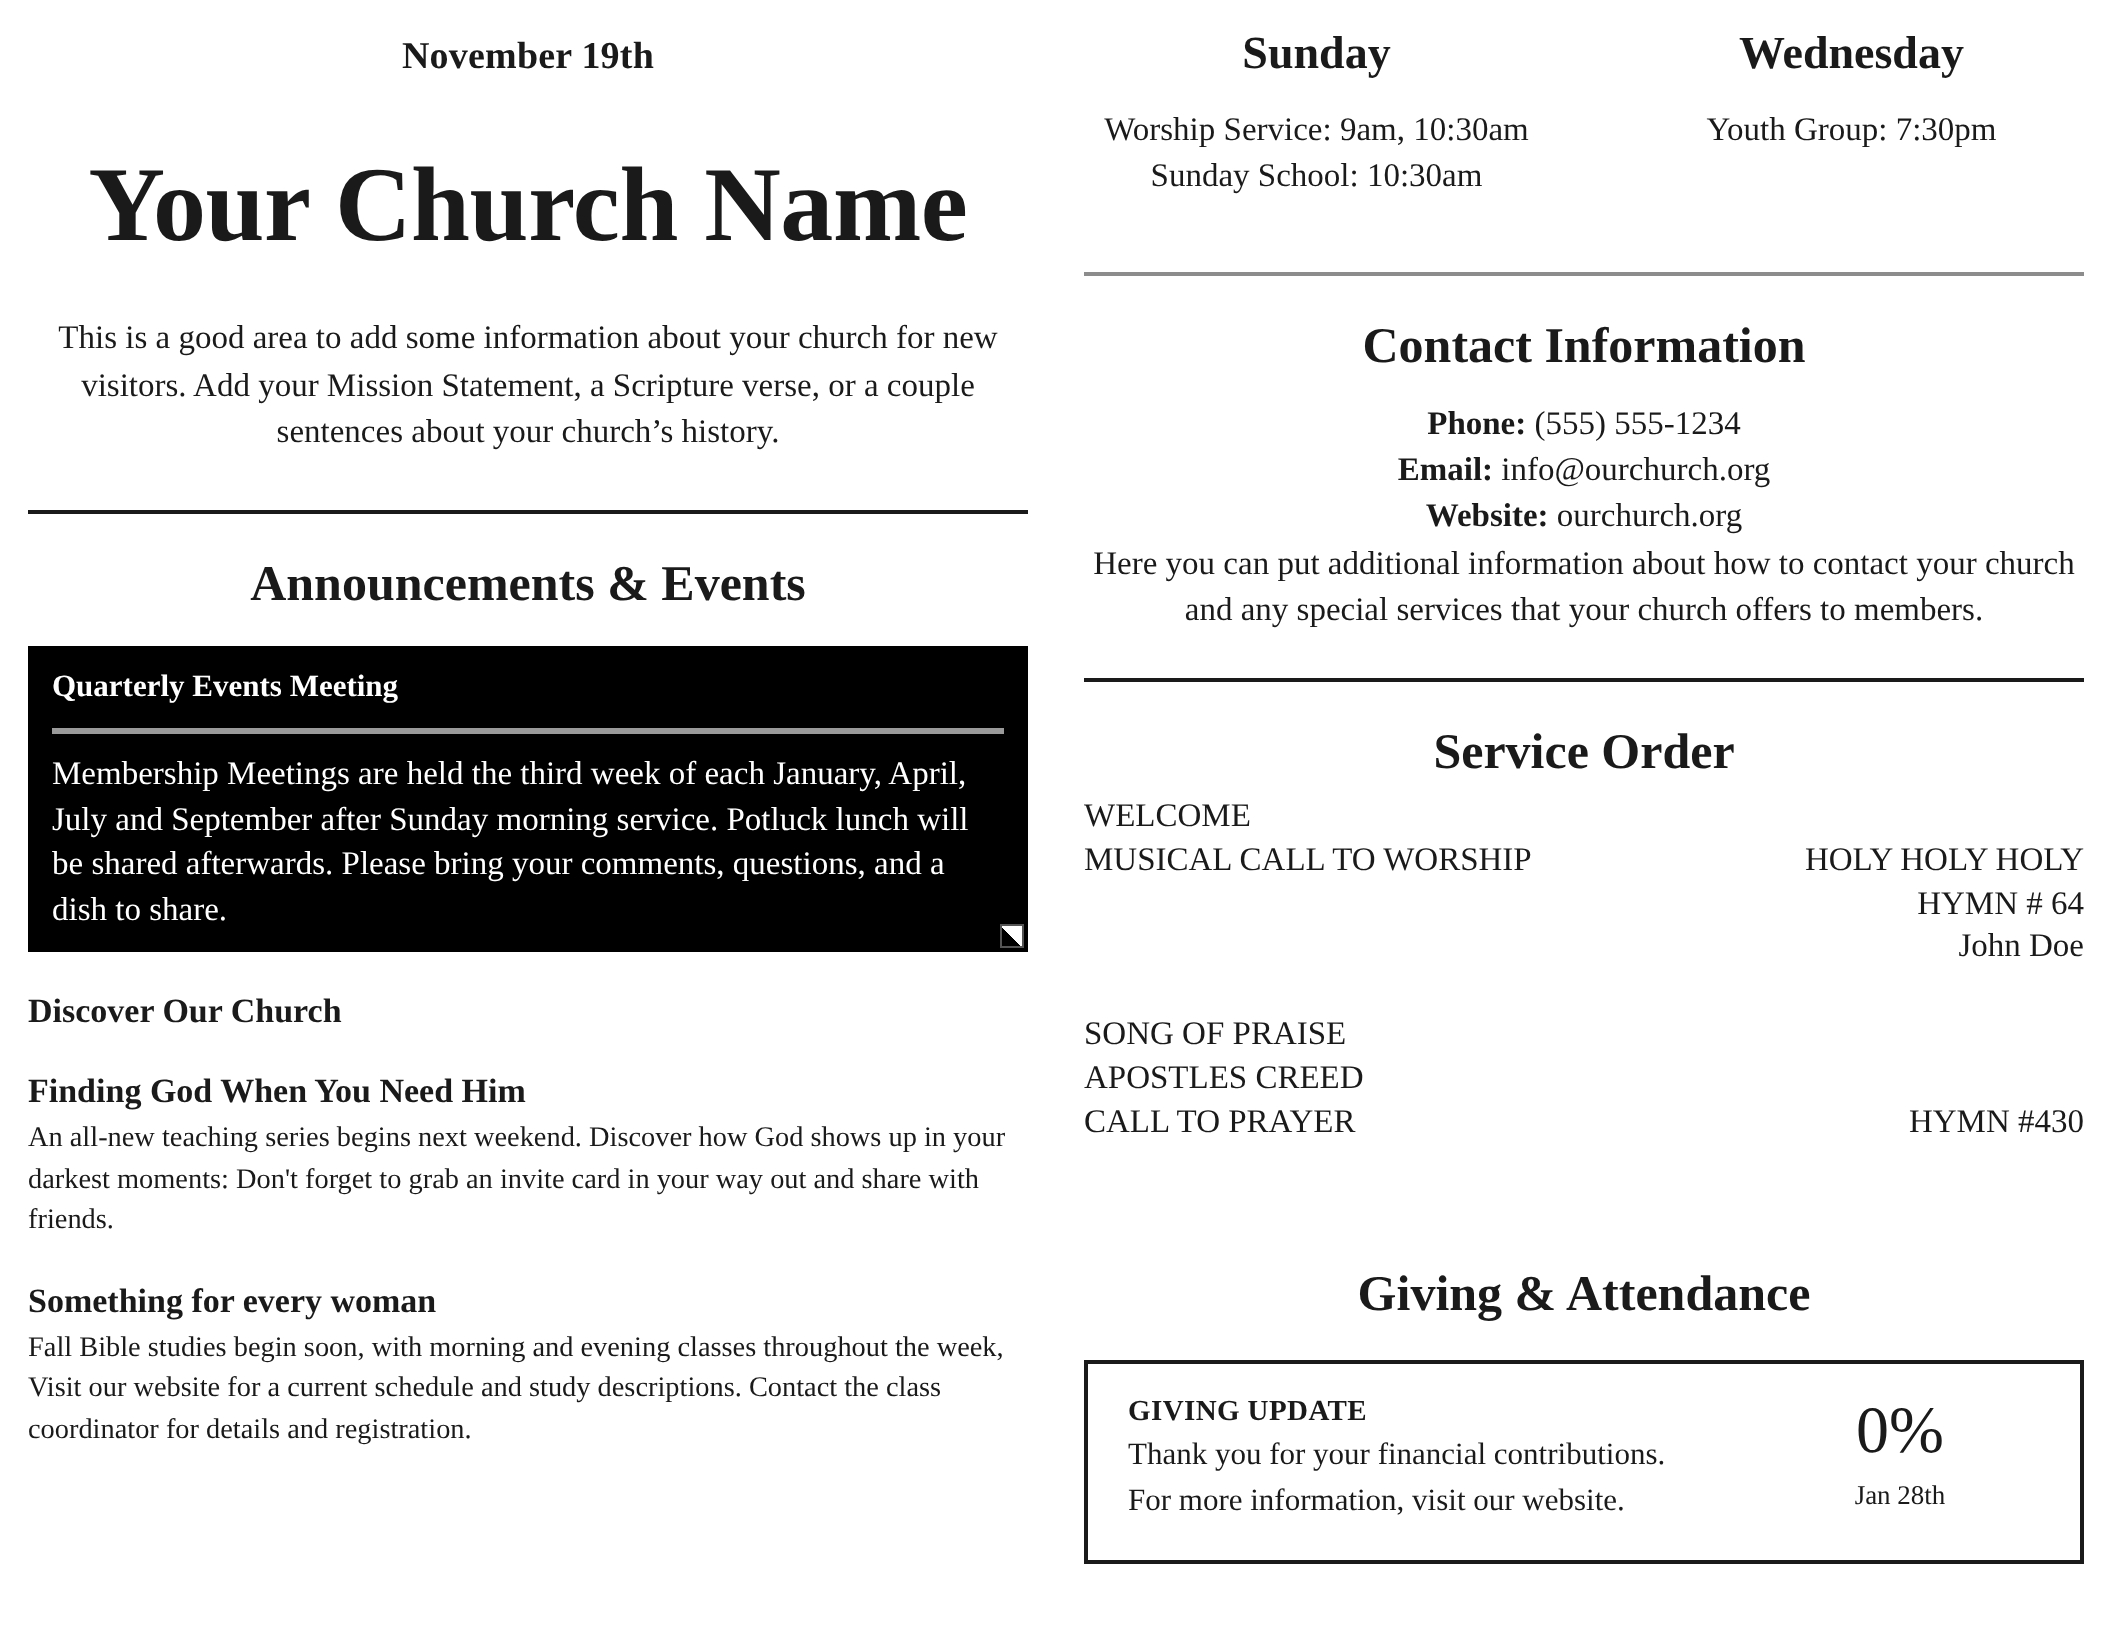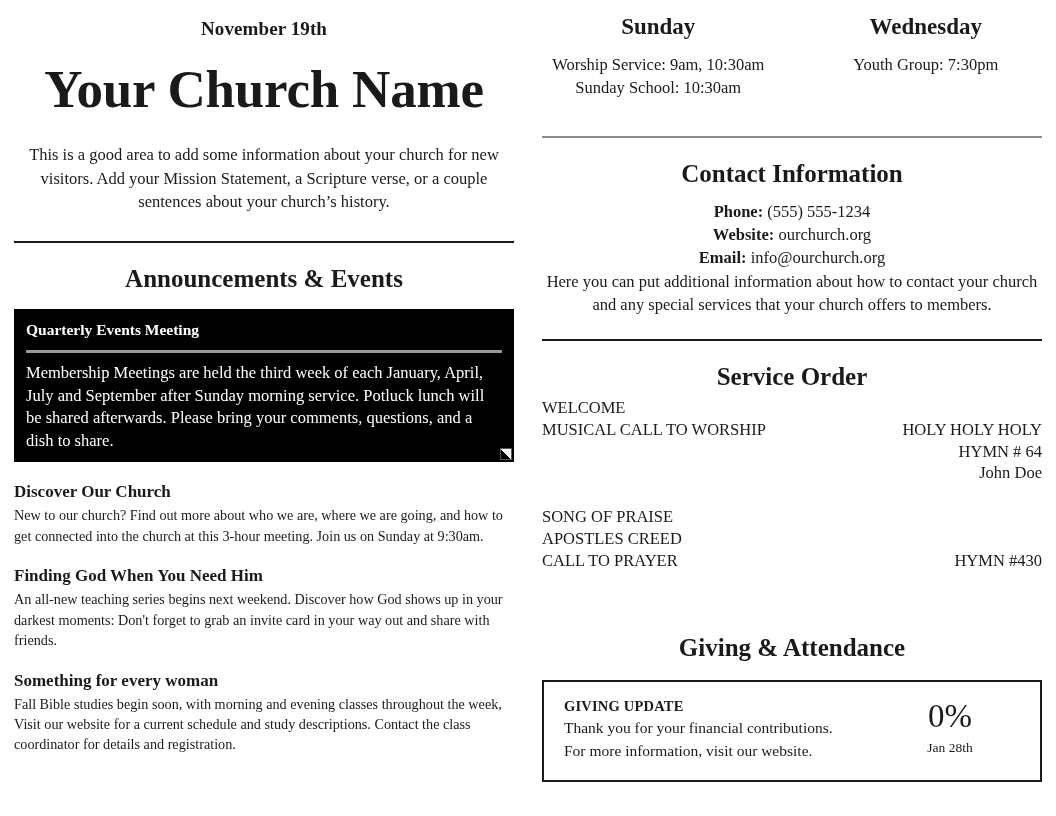--- a/index.html
+++ b/index.html
@@ -35,21 +35,21 @@
     font-weight: bold;
     font-size: 19px;
     margin-top: 18px;
     letter-spacing: 0.1px;
   }
   .church-name {
     text-align: center;
     font-weight: bold;
     font-size: 53px;
     line-height: 1.04;
-    margin-top: 22px;
+    margin-top: 36px;
     letter-spacing: -0.2px;
   }
   .intro-text {
     text-align: center;
     font-size: 16.5px;
     line-height: 1.42;
     margin-top: 26px;
     padding: 0 0px;
   }
   .rule-dark {
@@ -212,21 +212,20 @@
 
     <div class="feature-box">
       <div class="feature-box-title">Quarterly Events Meeting</div>
       <hr class="feature-box-rule">
       <div class="feature-box-body">Membership Meetings are held the third week of each January, April, July and September after Sunday morning service. Potluck lunch will be shared afterwards. Please bring your comments, questions, and a dish to share.</div>
       <div class="resize-handle"></div>
     </div>
 
     <div class="announce">
       <div class="announce-title">Discover Our Church</div>
-      <div class="announce-body">New to our church? Find out more about who we are, where we are going, and how to get connected into the church at this 3-hour meeting. Join us on Sunday at 9:30am.</div>
     </div>
 
     <div class="announce">
       <div class="announce-title">Finding God When You Need Him</div>
       <div class="announce-body">An all-new teaching series begins next weekend. Discover how God shows up in your darkest moments: Don't forget to grab an invite card in your way out and share with friends.</div>
     </div>
 
     <div class="announce">
       <div class="announce-title">Something for every woman</div>
       <div class="announce-body">Fall Bible studies begin soon, with morning and evening classes throughout the week, Visit our website for a current schedule and study descriptions. Contact the class coordinator for details and registration.</div>
@@ -252,26 +251,26 @@
     <hr class="rule-gray">
 
     <div class="section-title">Contact Information</div>
 
     <div class="contact-lines">
       <div>
         <b>Phone:</b>
         <span>(555) 555-1234</span>
       </div>
       <div>
+        <b>Email:</b>
+        <span>info@ourchurch.org</span>
+      </div>
+      <div>
         <b>Website:</b>
         <span>ourchurch.org</span>
-      </div>
-      <div>
-        <b>Email:</b>
-        <span>info@ourchurch.org</span>
       </div>
       <div>Here you can put additional information about how to contact your church and any special services that your church offers to members.</div>
     </div>
 
     <div style="height:22px"></div>
     <hr class="rule-dark" style="margin:0">
 
     <div class="section-title">Service Order</div>
 
     <div class="order-list">

